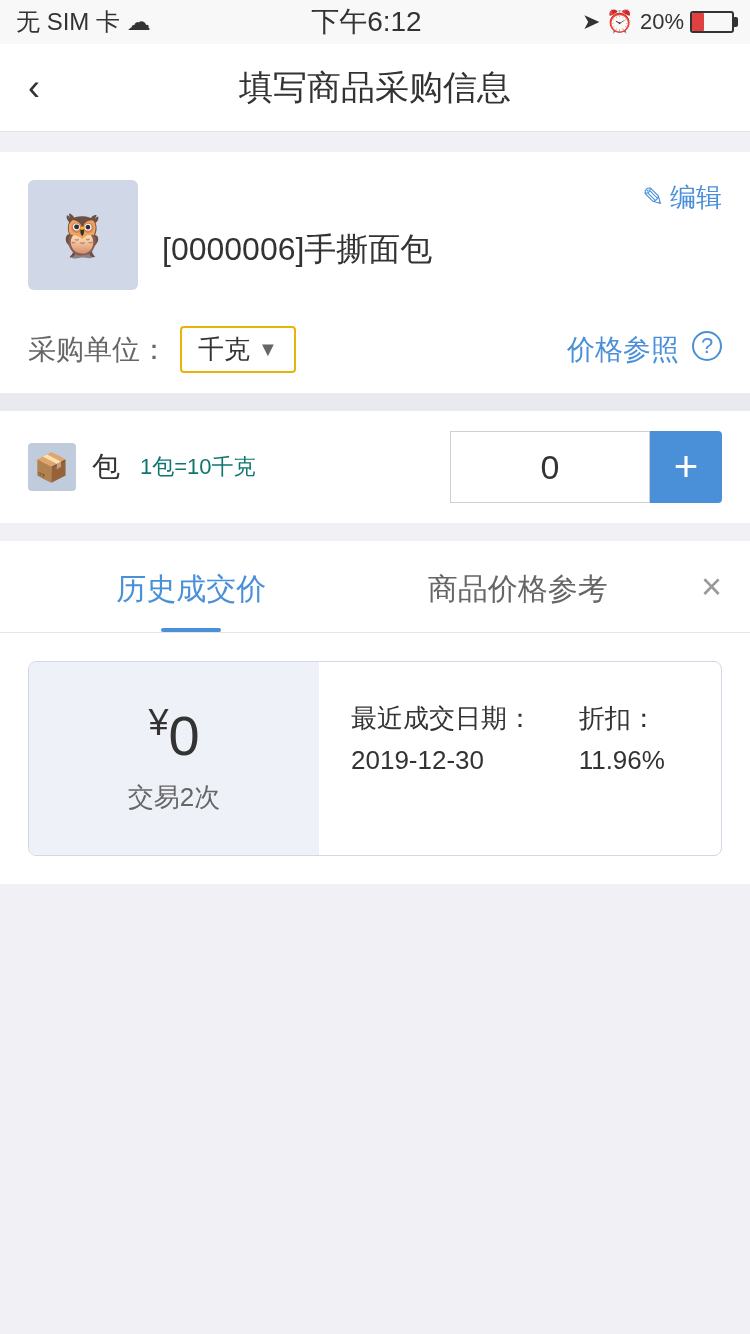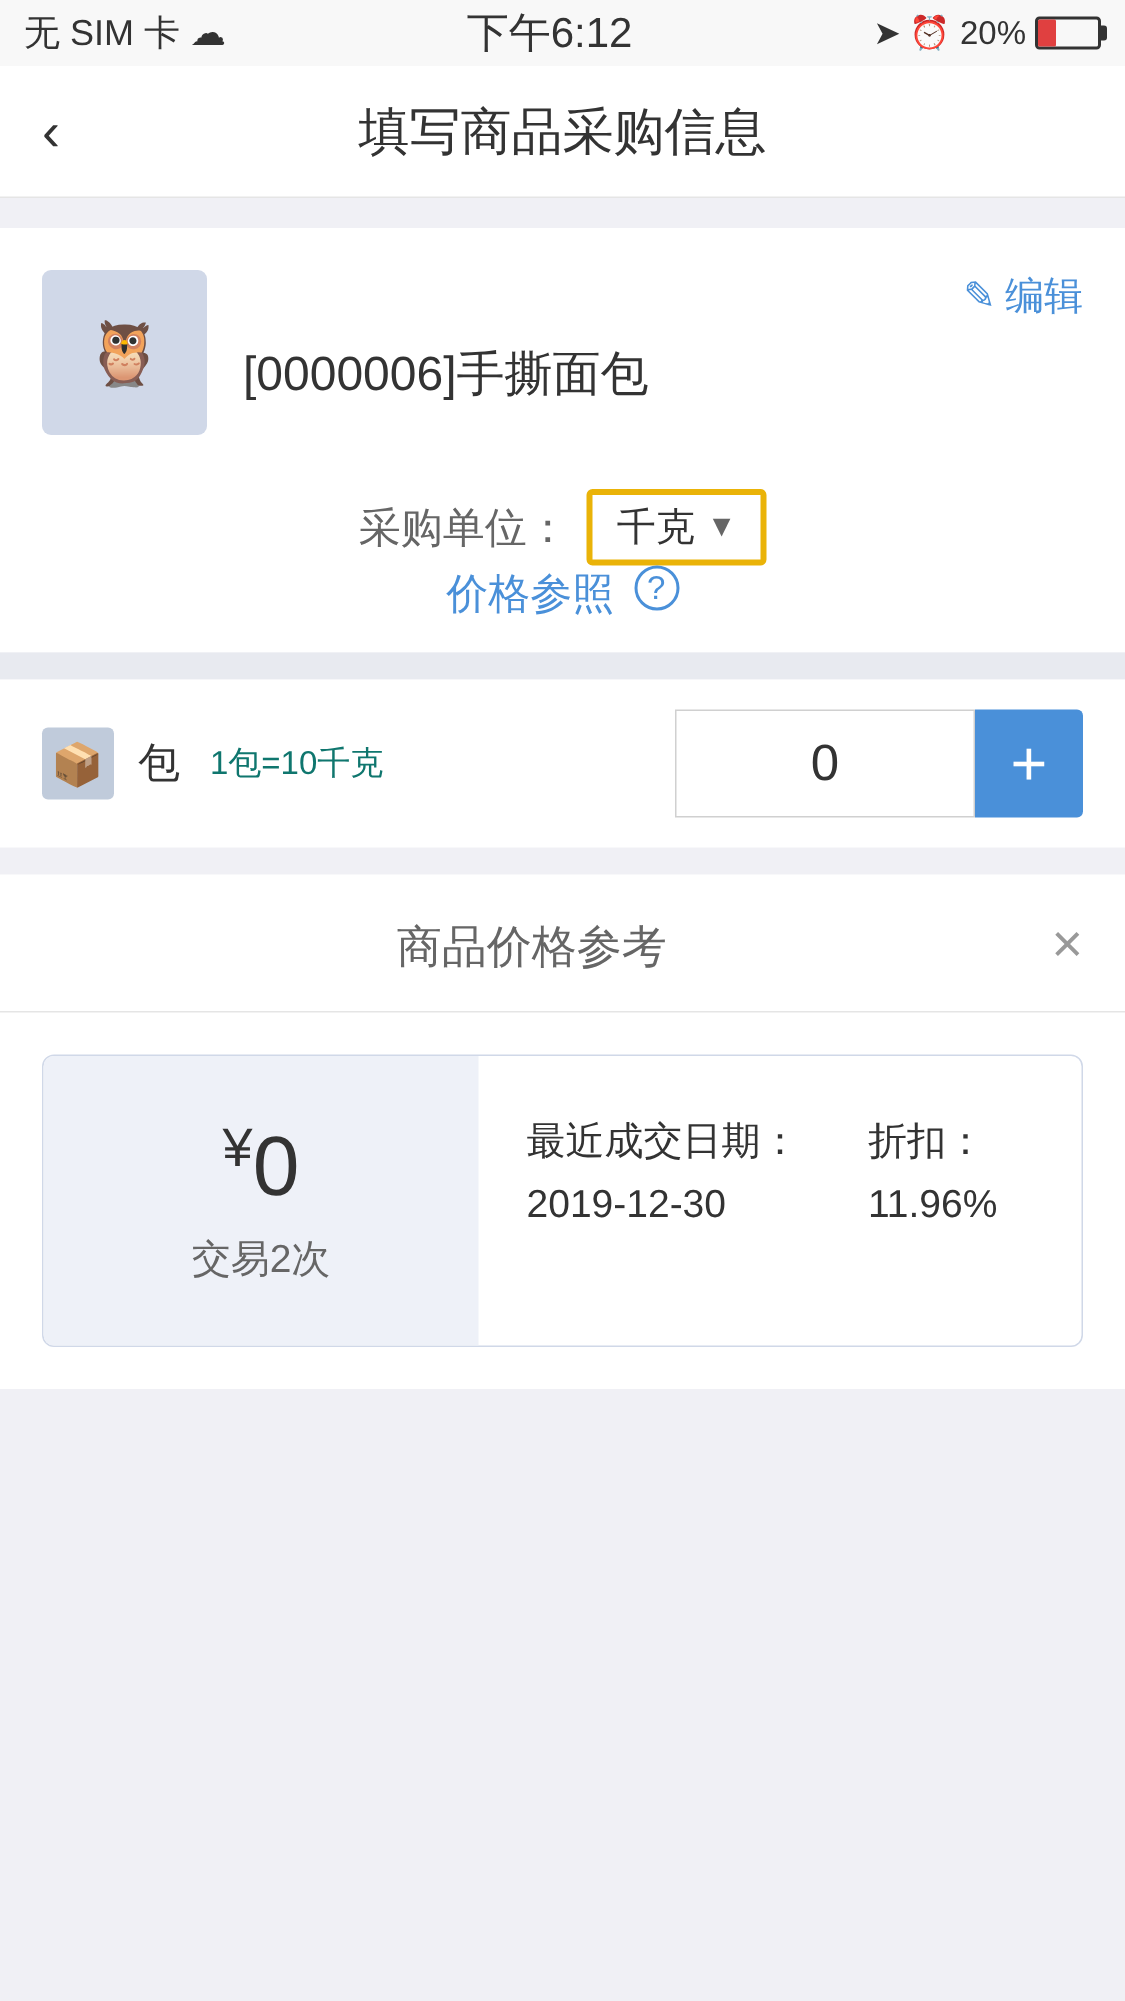--- a/index.html
+++ b/index.html
@@ -143,31 +143,30 @@
       display: flex;
       flex-direction: column;
       align-items: flex-end;
       justify-content: space-between;
       height: 110px;
     }
     .product-bottom {
       display: flex;
       align-items: center;
       justify-content: space-between;
-      flex-direction: column;
     }
     .purchase-unit {
       display: flex;
       align-items: center;
       font-size: 28px;
       color: #666;
       gap: 12px;
     }
     .unit-selector {
-      border: 4px solid #eab308;
+      border: 2px solid #eab308;
       border-radius: 4px;
       padding: 4px 16px;
       font-size: 26px;
       color: #333;
       display: flex;
       align-items: center;
       gap: 8px;
       background: #fff;
     }
     .unit-arrow {
@@ -421,20 +420,21 @@
     <span class="qty-sub-text">1包=10千克</span>
   </div>
   <div class="quantity-controls">
     <input class="qty-input" type="text" value="0" style="">
     <button class="qty-plus-btn">+</button>
   </div>
 </div>
 
 <div class="tabs-section">
   <div class="tabs-header">
+    <div class="tab-item active">历史成交价</div>
     <div class="tab-item">商品价格参考</div>
     <span class="tab-close">×</span>
   </div>
 
   <div class="transaction-card">
     <div class="transaction-left">
       <div class="transaction-price">
         <span class="yen-symbol">¥</span><span>0</span>
       </div>
       <div class="transaction-count">交易2次</div>

